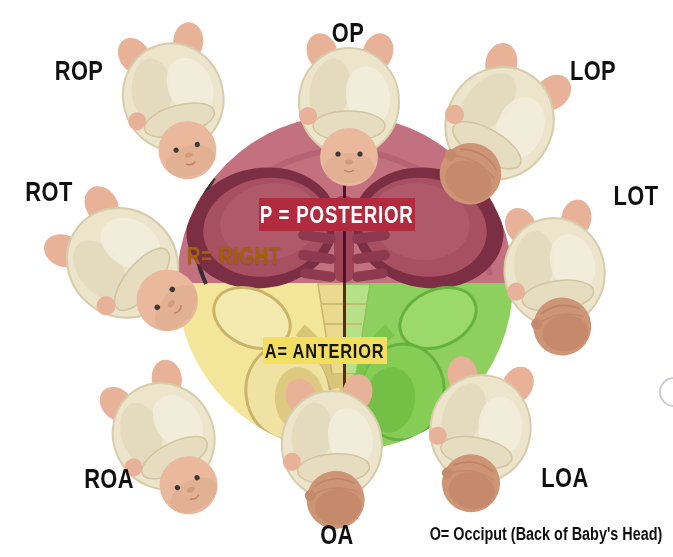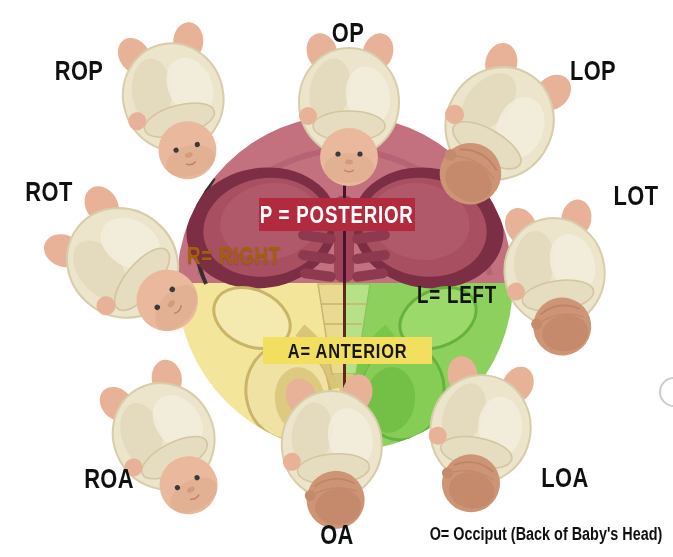--- a/index.html
+++ b/index.html
@@ -5,21 +5,21 @@
   html,body{margin:0;padding:0;background:#ffffff;}
   .stage{
     position:relative;width:673px;height:557px;background:#ffffff;overflow:hidden;
     font-family:"Liberation Sans", sans-serif;
   }
   .scene-svg{position:absolute;left:0;top:0;z-index:1;}
   
   .badge{position:absolute;display:flex;align-items:center;justify-content:center;z-index:2;}
   .badge span{display:inline-block;transform:scaleX(0.78);font-weight:700;white-space:nowrap;letter-spacing:1px;}
   .badge-posterior{left:259px;top:198px;width:156px;height:33px;background:#b22a3d;color:#ffffff;font-size:24px;}
-  .badge-anterior{left:263px;top:337px;width:169px;height:27px;background:#f2de5f;color:#161616;font-size:21px;}
+  .badge-anterior{left:263px;top:337px;width:124px;height:27px;background:#f2de5f;color:#161616;font-size:21px;}
   .region-text{position:absolute;z-index:2;font-weight:700;white-space:nowrap;transform:translate(-50%,-50%);}
   .region-text span{display:inline-block;transform:scaleX(0.78);letter-spacing:1px;}
   .region-right{left:234px;top:256px;color:#a16207;font-size:24px;text-shadow:0 1px 2px rgba(120,40,55,.35);}
   .region-left{left:457px;top:295px;color:#141414;font-size:24px;}
   
   .baby{position:absolute;width:150px;height:170px;z-index:3;overflow:visible;}
   .baby-op {left:274px;top:20px; transform:rotate(0deg);}
   .baby-rop{left:99px; top:15px; transform:rotate(-15deg);}
   .baby-lop{left:423px;top:41px; transform:rotate(30deg) scale(1.06);}
   .baby-rot{left:50px; top:180px;transform:rotate(-50deg) scale(1.06);}
@@ -133,23 +133,20 @@
 
   <div class="badge badge-posterior">
     <span>P = POSTERIOR</span>
   </div>
   <div class="badge badge-anterior">
     <span>A= ANTERIOR</span>
   </div>
   <div class="region-text region-right">
     <span>R= RIGHT</span>
   </div>
-  <div class="region-text region-left">
-    <span>L= LEFT</span>
-  </div>
 
   <svg class="baby baby-op" viewBox="0 0 150 170">
       <use href="#baby-face"></use>
     </svg>
   <svg class="baby baby-rop" viewBox="0 0 150 170">
       <use href="#baby-face"></use>
     </svg>
   <svg class="baby baby-lop" viewBox="0 0 150 170">
       <use href="#baby-back"></use>
     </svg>

